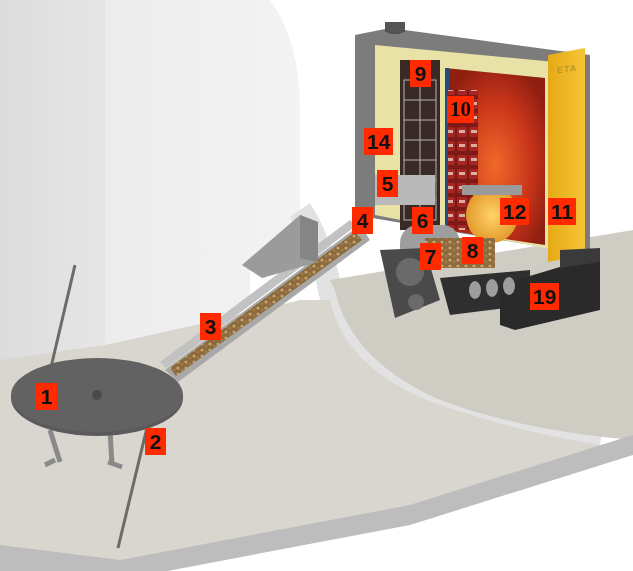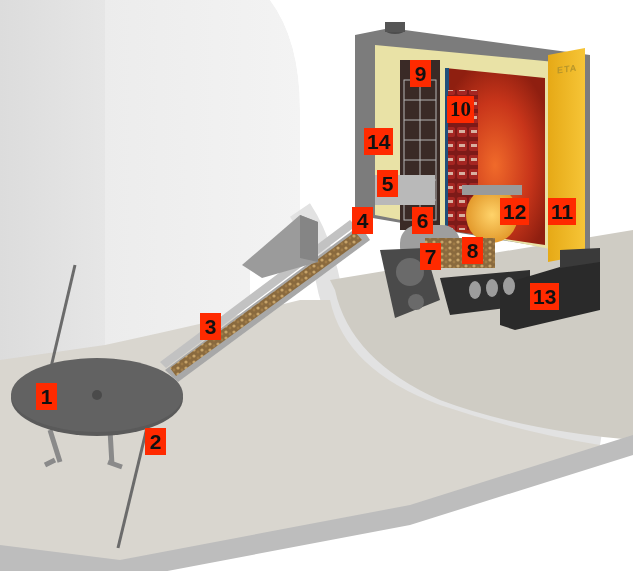--- a/index.html
+++ b/index.html
@@ -150,15 +150,15 @@
   <div class="badge" style="left:200px; top:313px;">3</div>
   <div class="badge" style="left:352px; top:207px;">4</div>
   <div class="badge" style="left:377px; top:170px;">5</div>
   <div class="badge" style="left:412px; top:207px;">6</div>
   <div class="badge" style="left:420px; top:243px;">7</div>
   <div class="badge" style="left:462px; top:237px;">8</div>
   <div class="badge" style="left:410px; top:60px;">9</div>
   <div class="badge" style="left:447px; top:96px;font-family:Liberation Serif, serif;">10</div>
   <div class="badge" style="left:548px; top:198px;text-align:center;">11</div>
   <div class="badge" style="left:500px; top:198px;">12</div>
-  <div class="badge" style="left:530px; top:283px;">13</div>
+  <div class="badge" style="left:530px; top:283px;">19</div>
   <div class="badge" style="left:344px; top:128px;margin-left:20px;">14</div>
 </div>
 
 </body></html>

